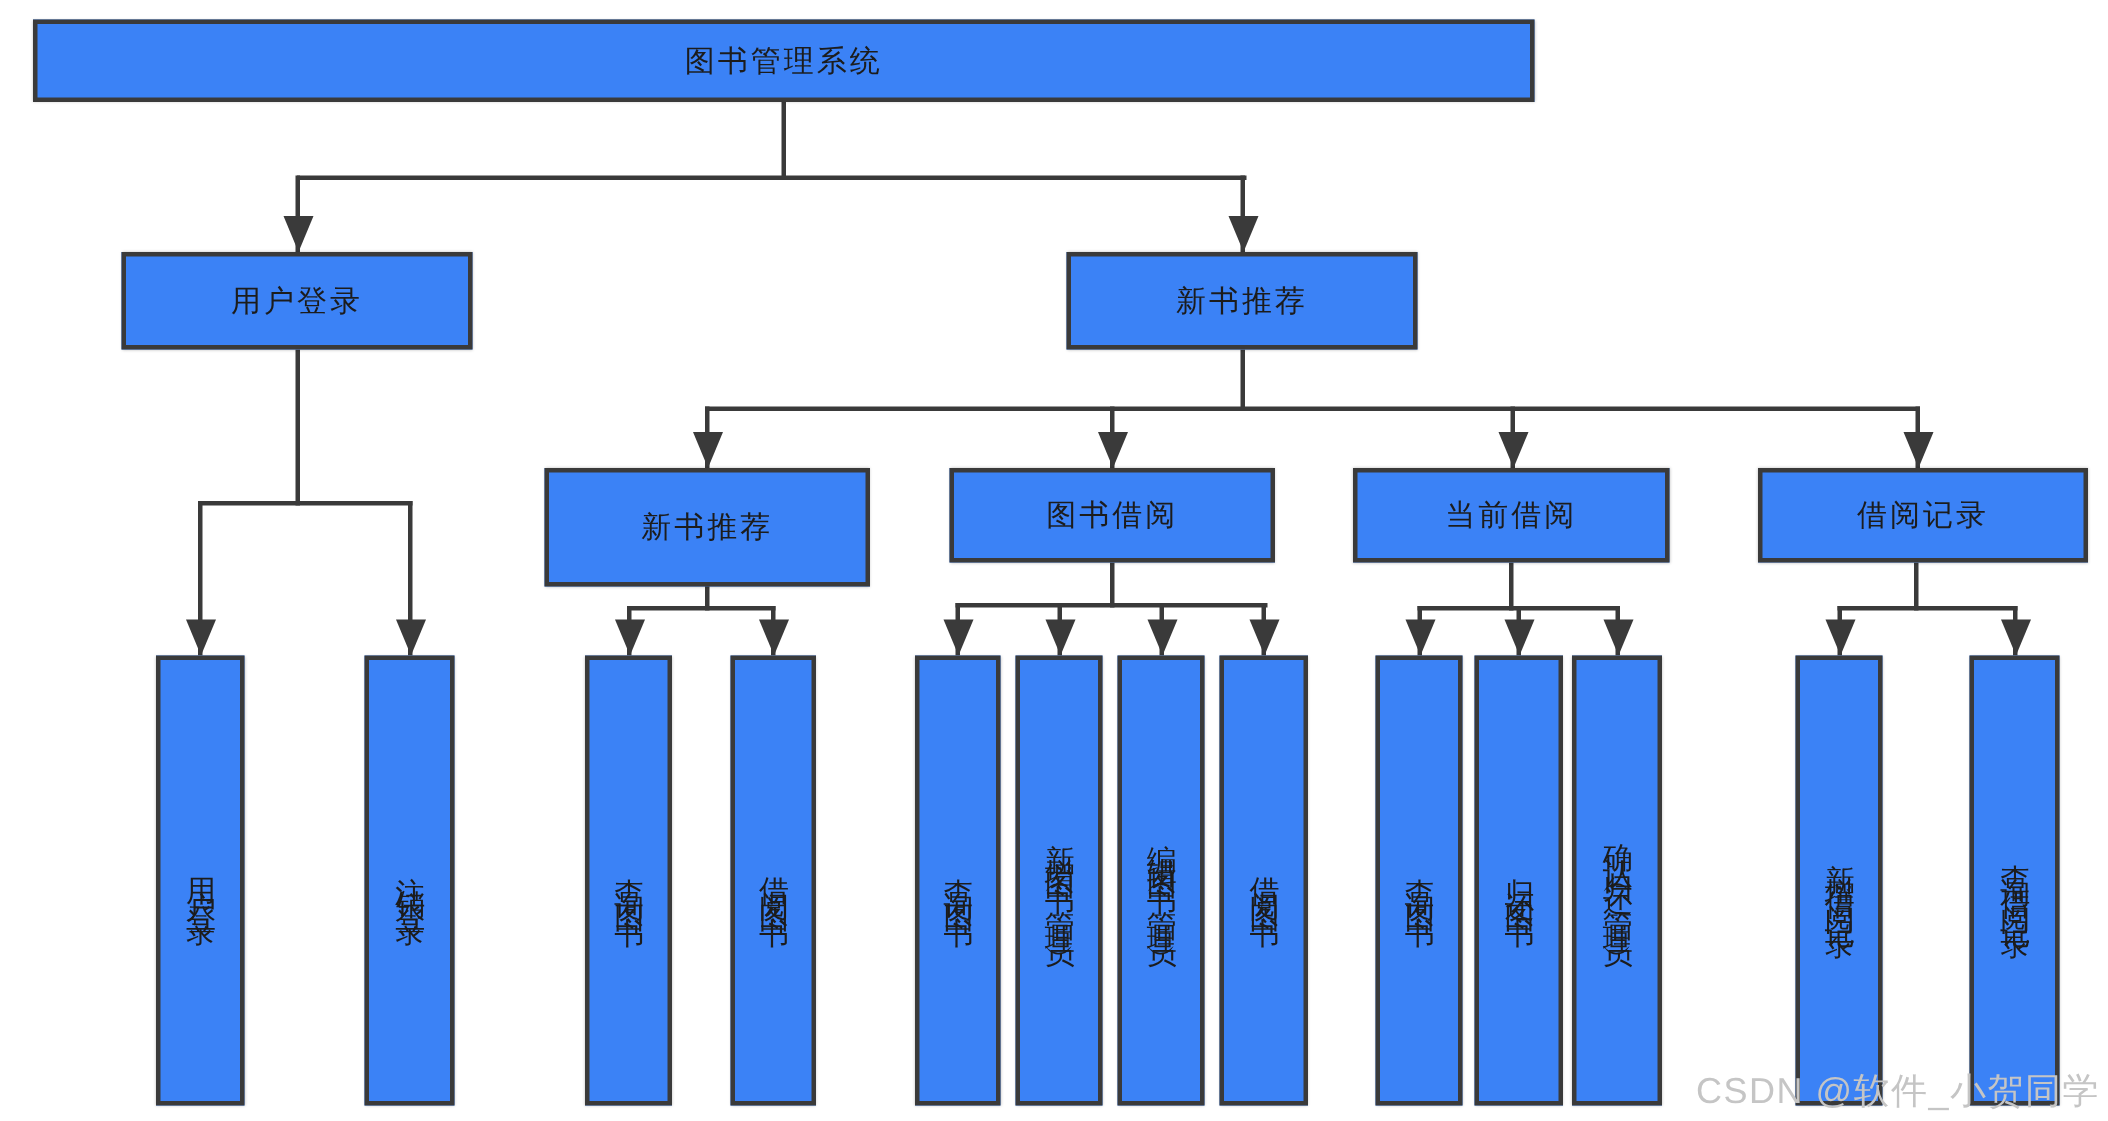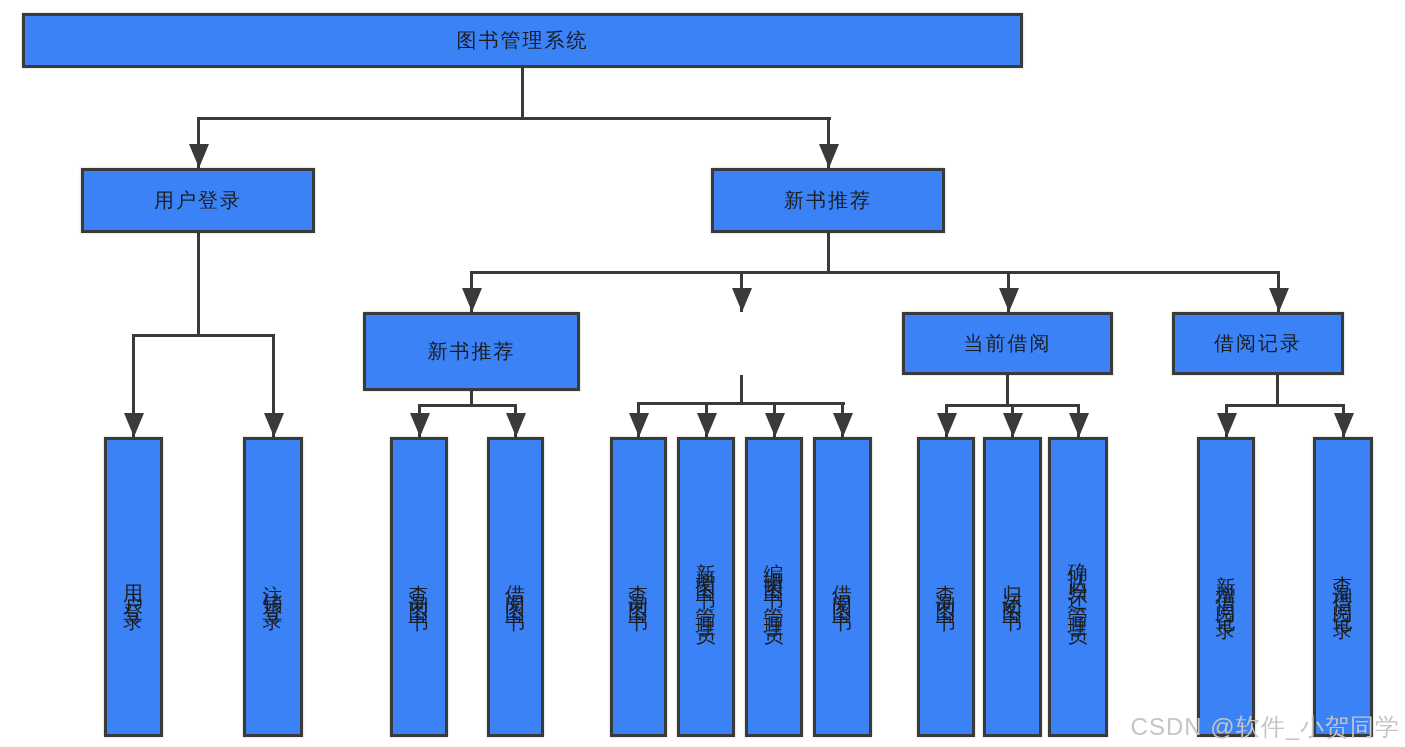--- a/index.html
+++ b/index.html
@@ -41,21 +41,21 @@
   }
   
   #n-root      { left: 22px;   top: 13px;  width: 1001px; height: 55px; }
   #n-userlogin { left: 81px;   top: 168px; width: 234px;  height: 65px; }
   #n-bookmgmt  { left: 711px;  top: 168px; width: 234px;  height: 65px; }
   #n-login     { left: 104px;  top: 437px; width: 59px;   height: 300px; }
   #n-logout    { left: 243px;  top: 437px; width: 60px;   height: 300px; }
   #n-newrec    { left: 363px;  top: 312px; width: 217px;  height: 79px; }
   #n-bborrow   { left: 633px;  top: 312px; width: 217px;  height: 63px; }
   #n-current   { left: 902px;  top: 312px; width: 211px;  height: 63px; font-family: Liberation Mono, monospace; }
-  #n-record    { left: 1172px; top: 312px; width: 172px;  height: 63px; }
+  #n-record    { left: 1172px; top: 312px; width: 220px;  height: 63px; }
   #n-nr-q      { left: 390px;  top: 437px; width: 58px;   height: 300px; }
   #n-nr-b      { left: 487px;  top: 437px; width: 57px;   height: 300px; }
   #n-bb-q      { left: 610px;  top: 437px; width: 57px;   height: 300px; }
   #n-bb-a      { left: 677px;  top: 437px; width: 58px;   height: 300px; }
   #n-bb-e      { left: 745px;  top: 437px; width: 58px;   height: 300px; }
   #n-bb-b      { left: 813px;  top: 437px; width: 59px;   height: 300px; }
   #n-cb-q      { left: 917px;  top: 437px; width: 58px;   height: 300px; }
   #n-cb-r      { left: 983px;  top: 437px; width: 59px;   height: 300px; }
   #n-cb-c      { left: 1048px; top: 437px; width: 60px;   height: 300px; }
   #n-br-a      { left: 1197px; top: 437px; width: 58px;   height: 300px; }
@@ -185,20 +185,23 @@
   <div class="box vbox" id="n-login">
     <span class="vtext">用户登录</span>
   </div>
   <div class="box vbox" id="n-logout">
     <span class="vtext">注销登录</span>
   </div>
 
   <div class="box hbox" id="n-newrec">
     <span>新书推荐</span>
   </div>
+  <div class="box hbox" id="n-bborrow">
+    <span>图书借阅</span>
+  </div>
   <div class="box hbox" id="n-current">
     <span>当前借阅</span>
   </div>
   <div class="box hbox" id="n-record">
     <span>借阅记录</span>
   </div>
 
   <div class="box vbox" id="n-nr-q">
     <span class="vtext">查询图书</span>
   </div>

